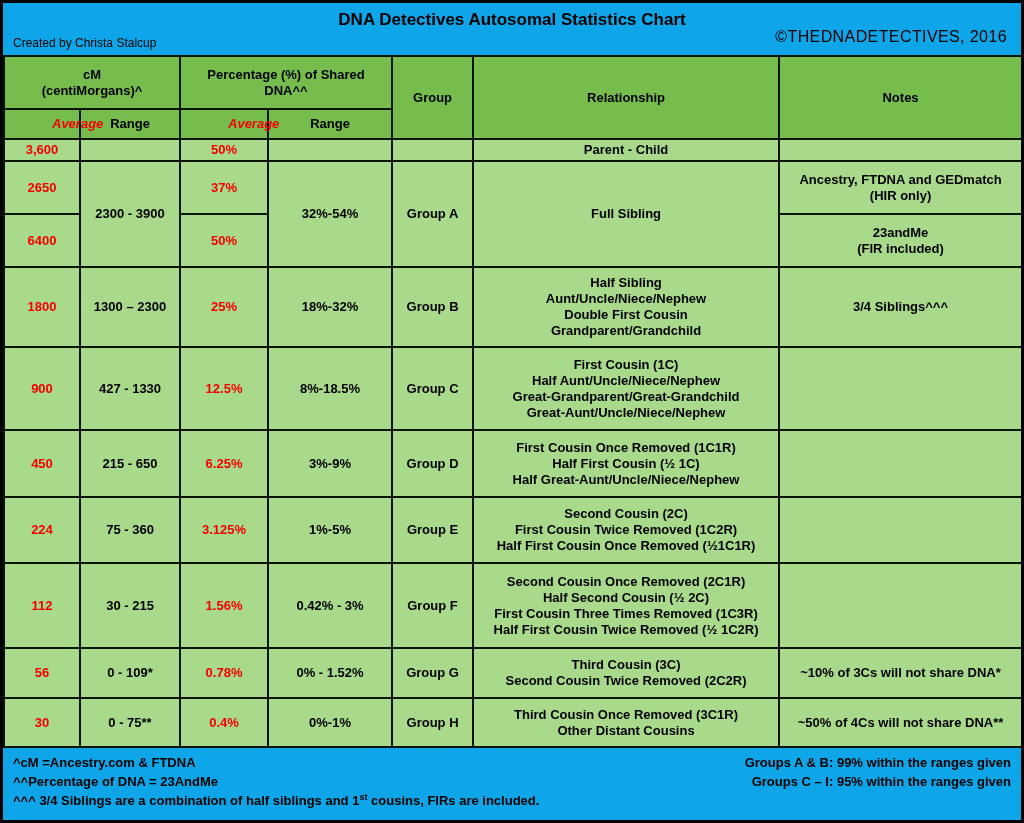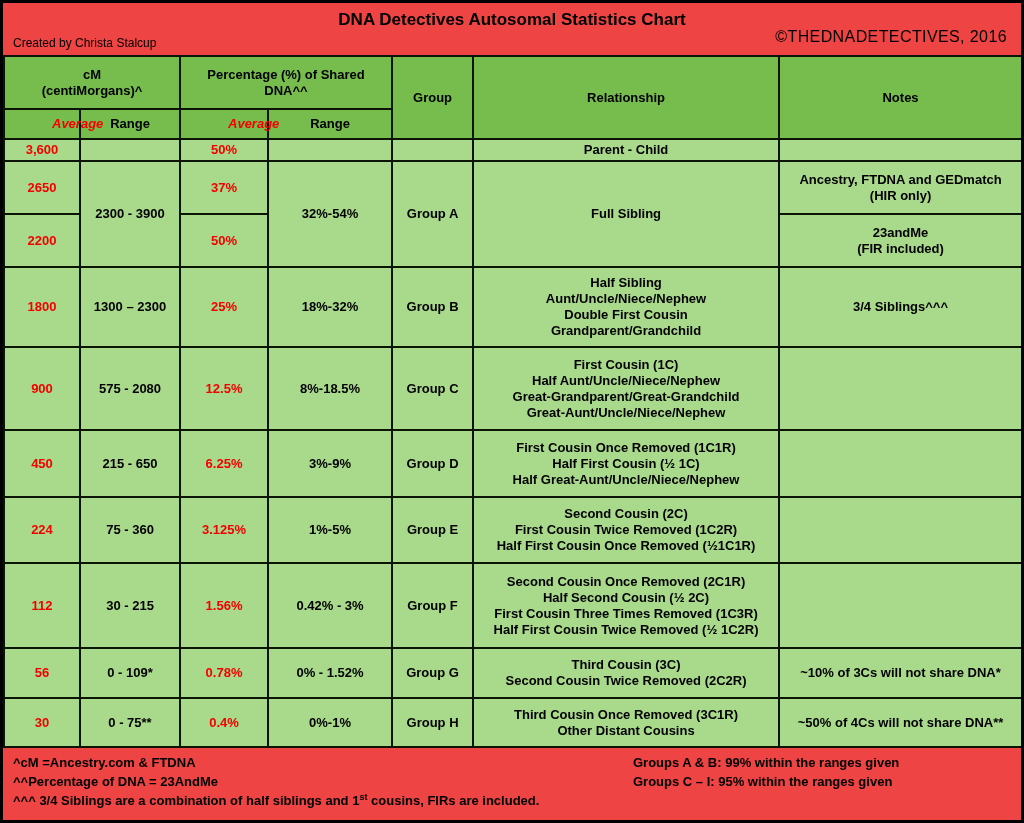--- a/index.html
+++ b/index.html
@@ -1,18 +1,18 @@
 <!DOCTYPE html>
 <html><head>
 <meta charset="utf-8">
 <style>
   html,body{margin:0;padding:0;background:#fff;}
   .frame{
     width:1024px;height:823px;box-sizing:border-box;
-    background:#ef4444;border:3px solid #000;
+    background:#0ea5e9;border:3px solid #000;
     font-family:"Liberation Sans",sans-serif;color:#000;
     display:flex;flex-direction:column;overflow:hidden;
   }
   
   .band{position:relative;height:52px;flex:0 0 auto;}
   .title{position:absolute;top:7px;left:0;width:100%;text-align:center;
     font-size:17px;font-weight:bold;}
   .credit{position:absolute;left:10px;bottom:5px;font-size:12px;margin-top:44px;}
   .copyright{position:absolute;right:14px;bottom:9px;font-size:16px;letter-spacing:.4px;}
   
@@ -23,21 +23,21 @@
   tbody td{background:#a9d98b;}
   .italic-red{color:#f50000;font-style:italic;font-weight:bold;padding-left:47px;}
   .red-num{color:#f50000;font-weight:bold;}
   .num{font-weight:bold;}
   .grp{font-weight:bold;}
   .rel,.note{font-weight:bold;white-space:pre-line;}
   
   .footer{flex:1 1 auto;display:flex;justify-content:flex-start;
     padding:5px 10px 4px 10px;font-weight:bold;font-size:13px;}
   .footer .left{width:620px;}
-  .footer .right{flex:1;}
+  .footer .right{flex:1;text-align:right;}
   .footer .line{line-height:19px;}
   sup{font-size:9px;vertical-align:super;line-height:0;}
 </style>
 </head>
 <body>
 
 <div class="frame">
 
   <div class="band">
     <div class="title">DNA Detectives Autosomal Statistics Chart</div>
@@ -85,40 +85,40 @@
         <td class="red-num">2650</td>
         <td class="num" rowspan="2">2300 - 3900</td>
         <td class="red-num">37%</td>
         <td class="num" rowspan="2">32%-54%</td>
         <td class="grp" rowspan="2">Group A</td>
         <td class="rel" rowspan="2">Full Sibling</td>
         <td class="note">Ancestry, FTDNA and GEDmatch
 (HIR only)</td>
       </tr>
       <tr style="height:53px">
-        <td class="red-num">2200</td>
+        <td class="red-num">6400</td>
         <td class="red-num">50%</td>
         <td class="note">23andMe
 (FIR included)</td>
       </tr>
       <tr style="height:80px">
         <td class="red-num">1800</td>
         <td class="num">1300 – 2300</td>
         <td class="red-num">25%</td>
         <td class="num">18%-32%</td>
         <td class="grp">Group B</td>
         <td class="rel">Half Sibling
 Aunt/Uncle/Niece/Nephew
 Double First Cousin
 Grandparent/Grandchild</td>
         <td class="note">3/4 Siblings^^^</td>
       </tr>
       <tr style="height:83px">
         <td class="red-num">900</td>
-        <td class="num">575 - 2080</td>
+        <td class="num">427 - 1330</td>
         <td class="red-num">12.5%</td>
         <td class="num">8%-18.5%</td>
         <td class="grp">Group C</td>
         <td class="rel">First Cousin (1C)
 Half Aunt/Uncle/Niece/Nephew
 Great-Grandparent/Great-Grandchild
 Great-Aunt/Uncle/Niece/Nephew</td>
         <td class="note"></td>
       </tr>
       <tr style="height:67px">

